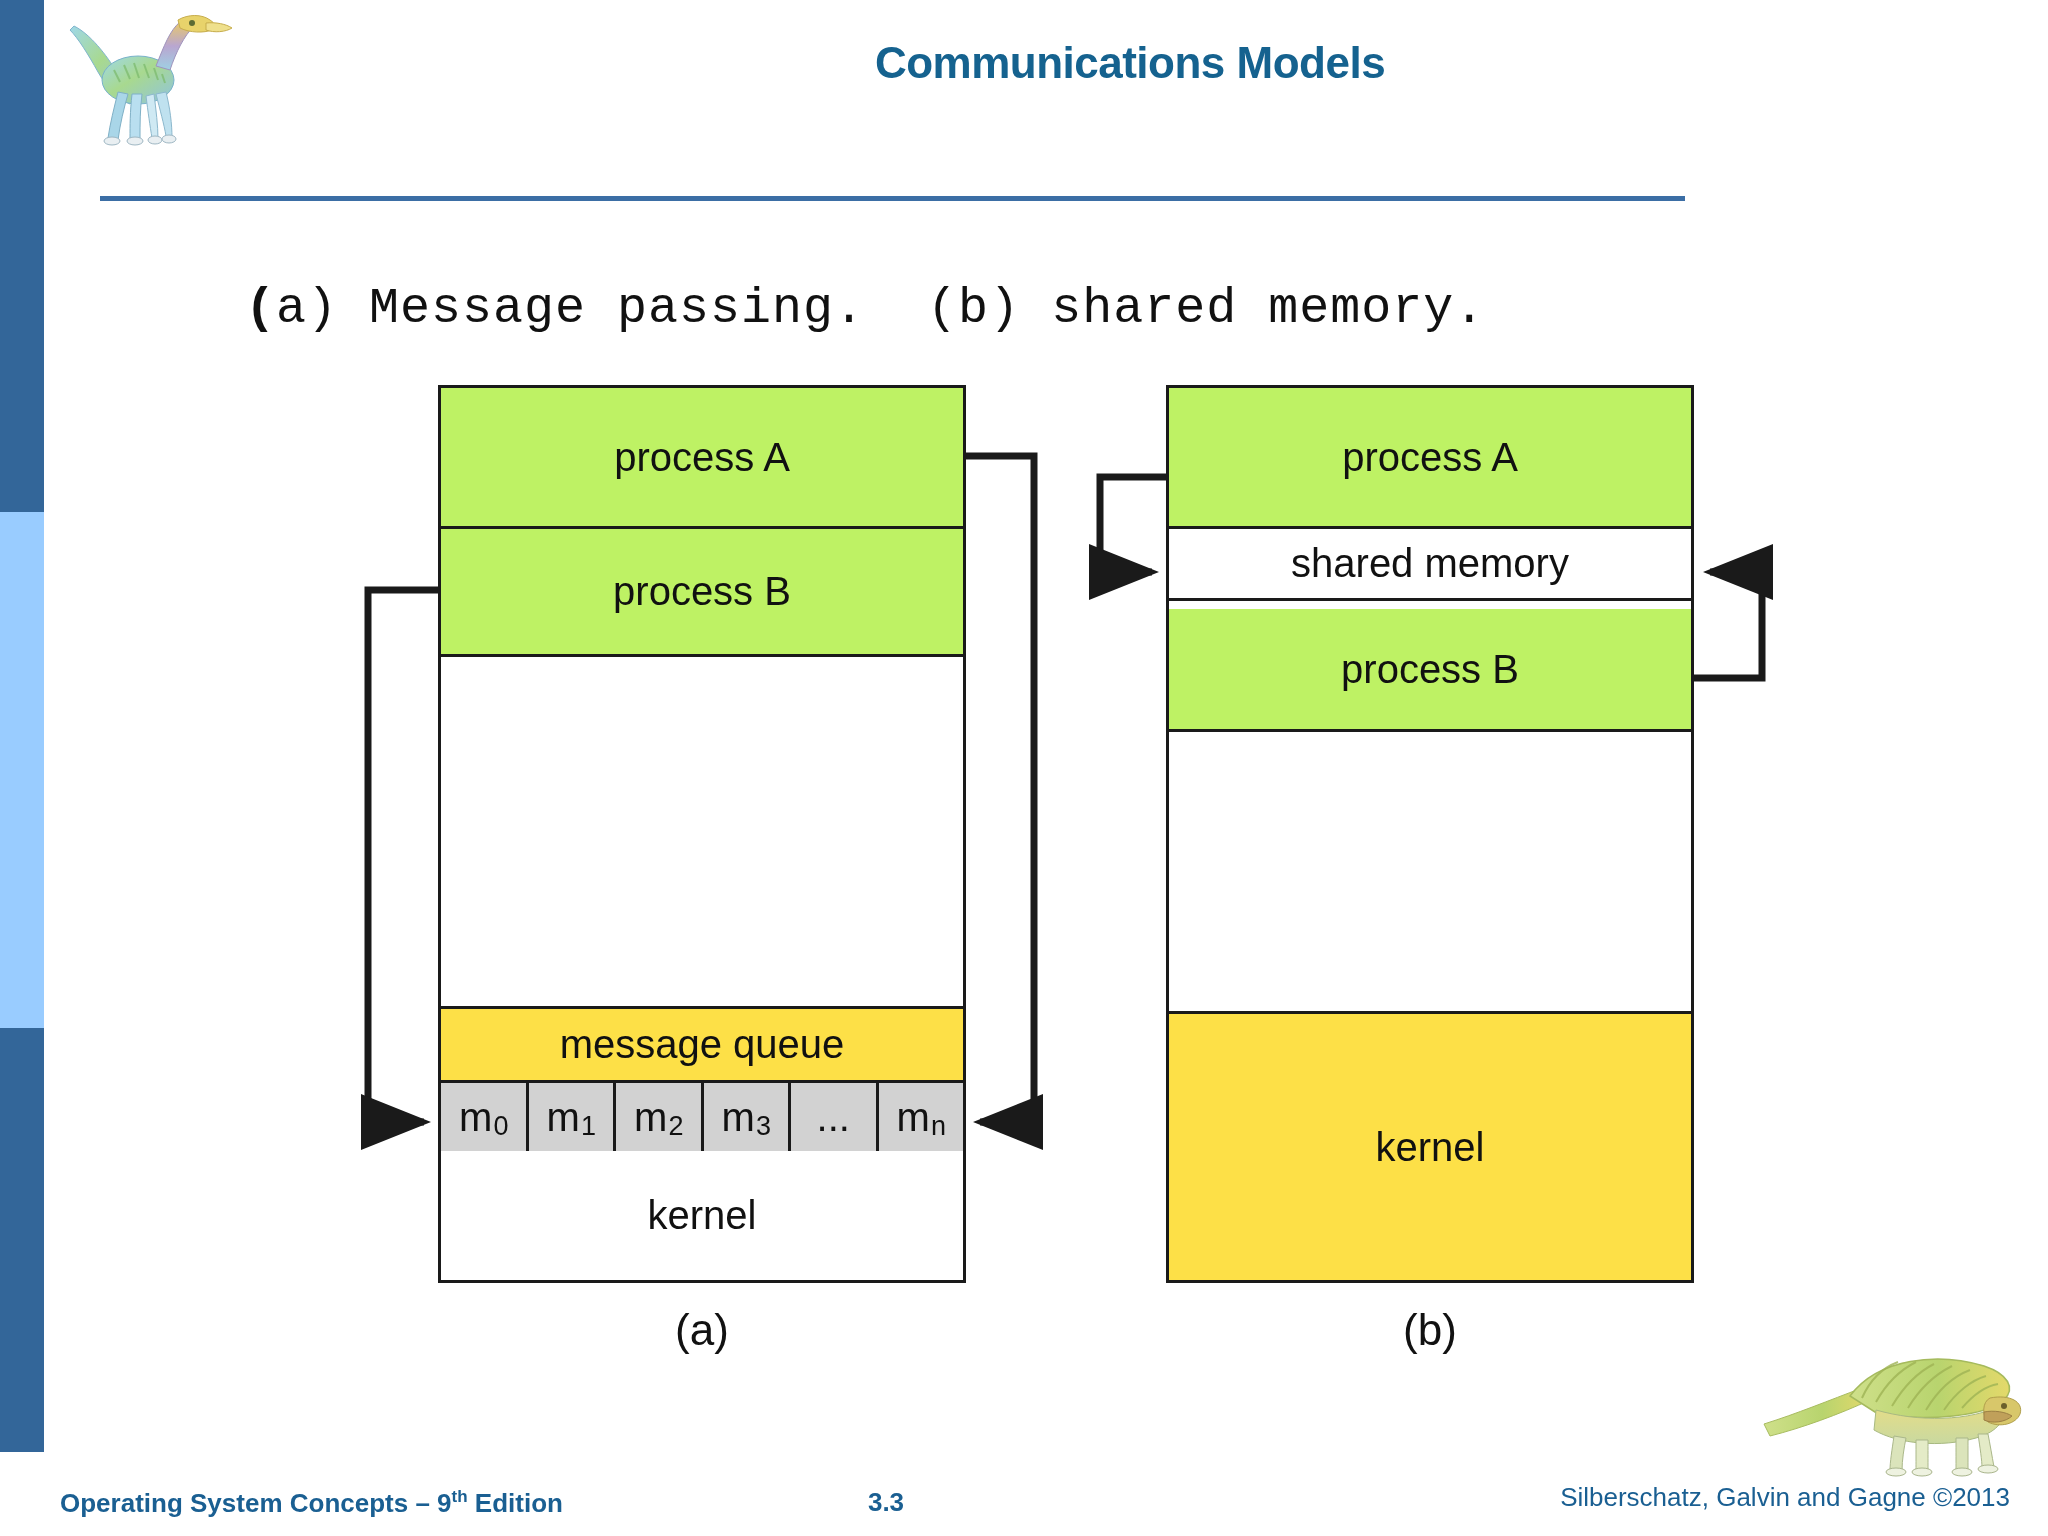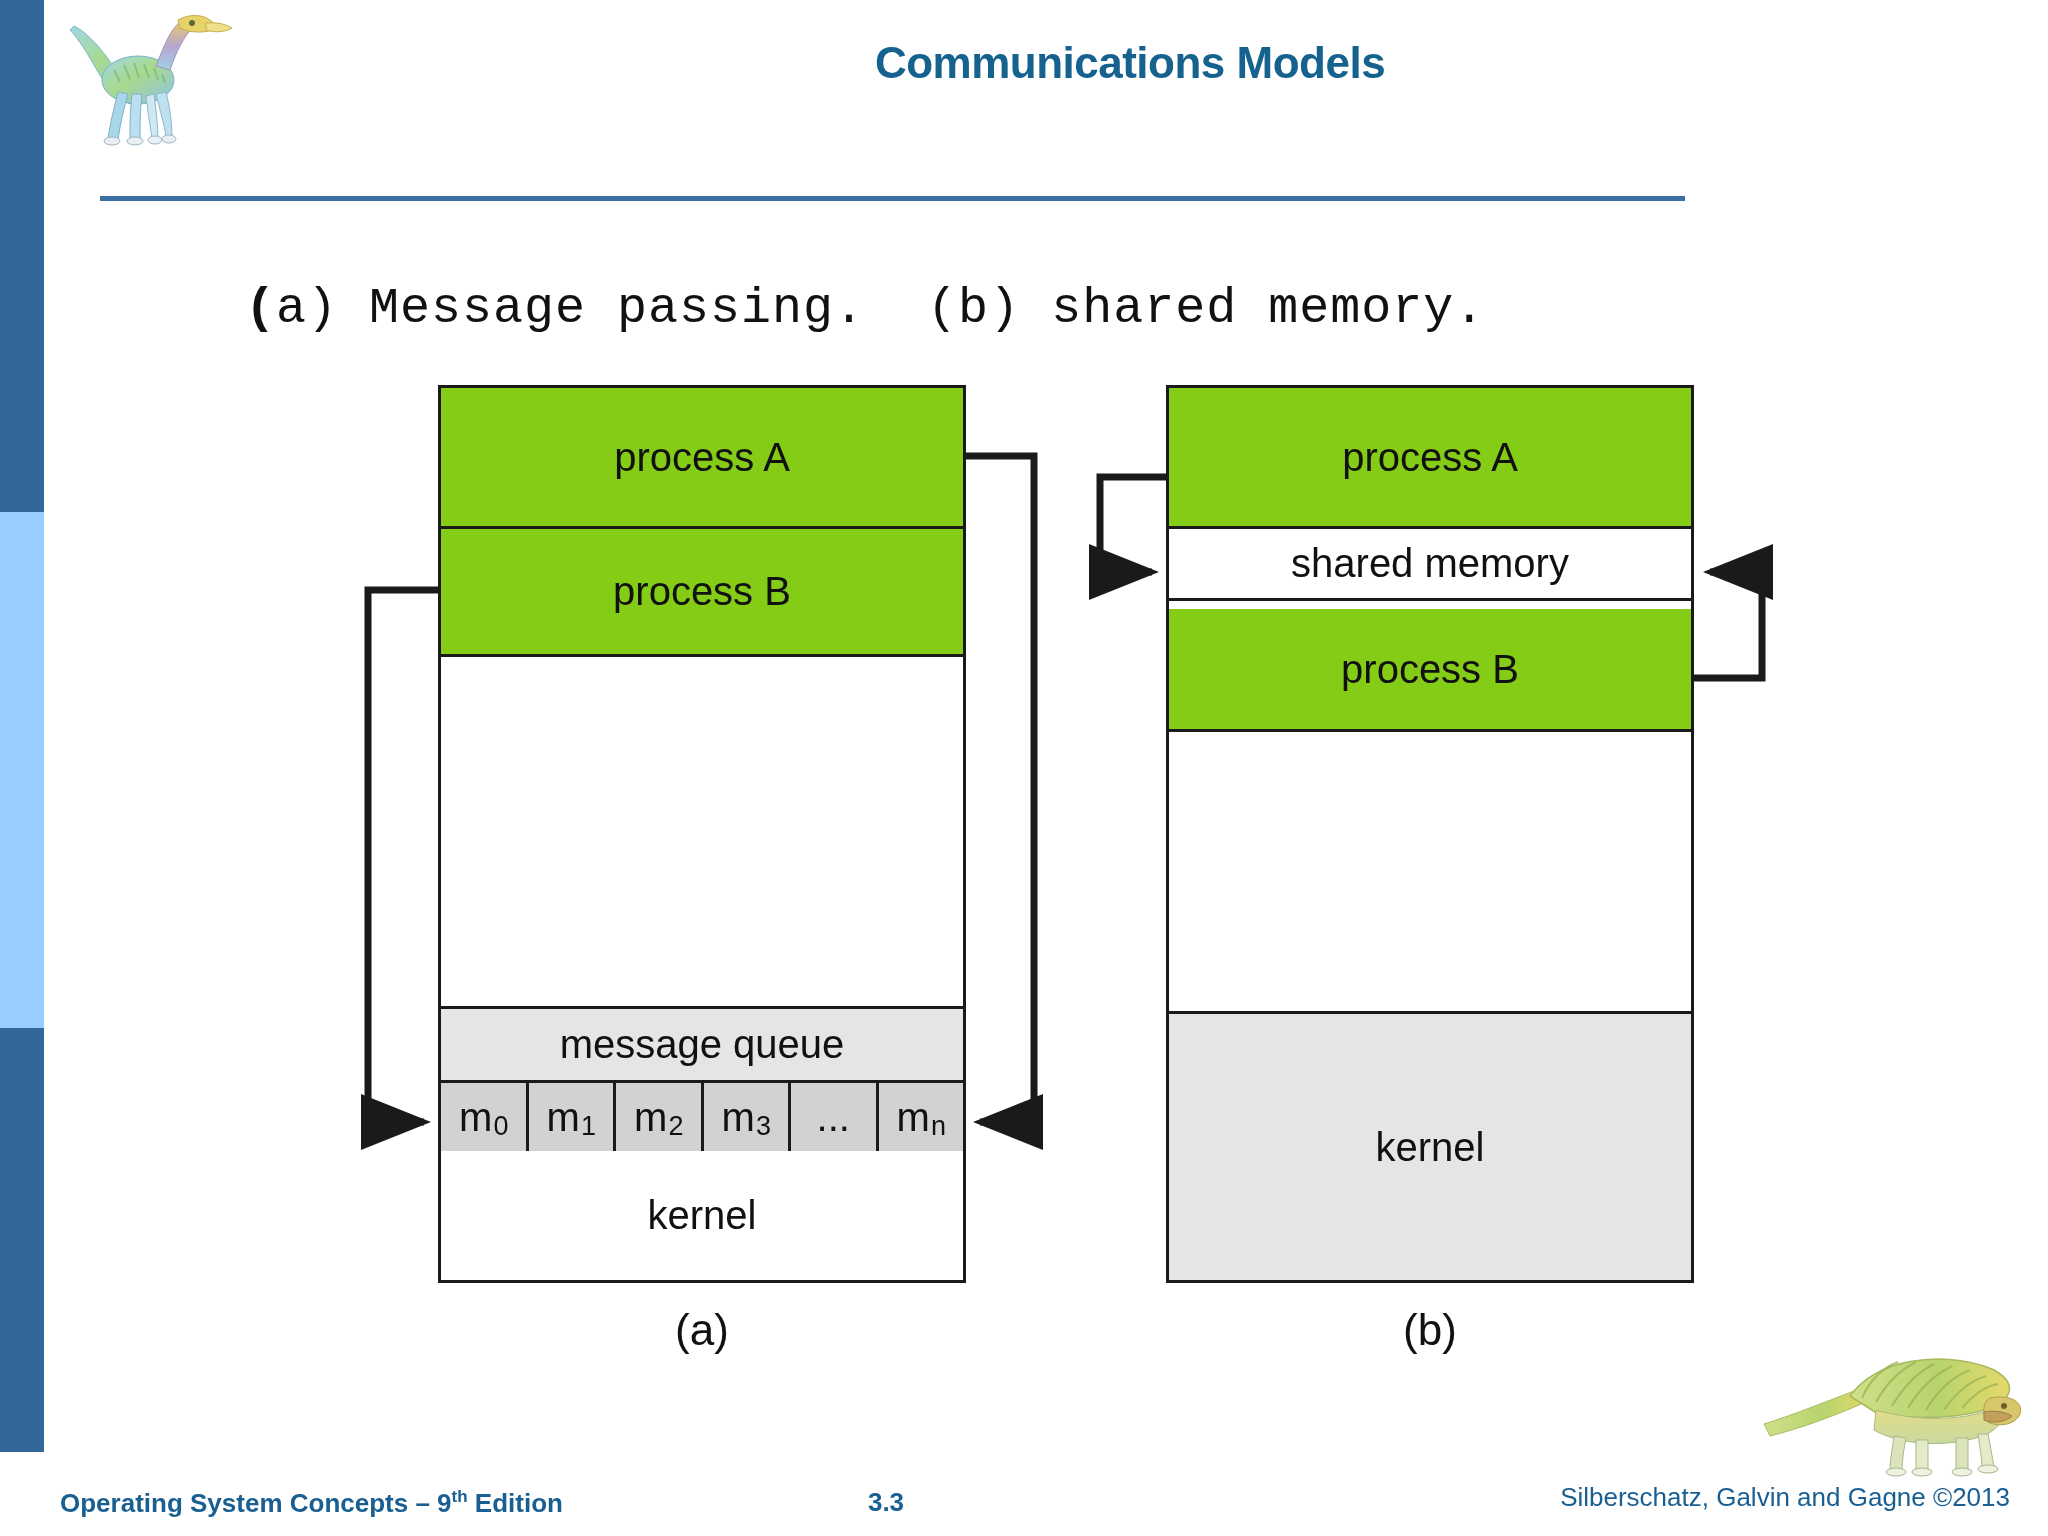--- a/index.html
+++ b/index.html
@@ -43,22 +43,22 @@
   
   .diagram{position:absolute;}
   .memcol{position:absolute;border:3px solid #1a1a1a;box-sizing:border-box;background:#ffffff;}
   .seg{
     position:absolute;left:0;right:0;
     box-sizing:border-box;
     display:flex;align-items:center;justify-content:center;
     font-size:40px;color:#111111;
     font-family:"Liberation Sans",sans-serif;
   }
-  .seg.blue{background:#84cc16;}
-  .seg.gray{background:#e5e5e5;}
+  .seg.blue{background:#bef264;}
+  .seg.gray{background:#fde047;}
   .seg.white{background:#ffffff;}
   .seg.bline{border-bottom:3px solid #1a1a1a;}
 
   
   #msgrow{position:absolute;left:0;right:0;display:flex;background:#d2d2d2;
           border-bottom:3px solid #1a1a1a;}
   .msgcell{
     flex:1 1 0;
     border-right:3px solid #1a1a1a;
     box-sizing:border-box;

